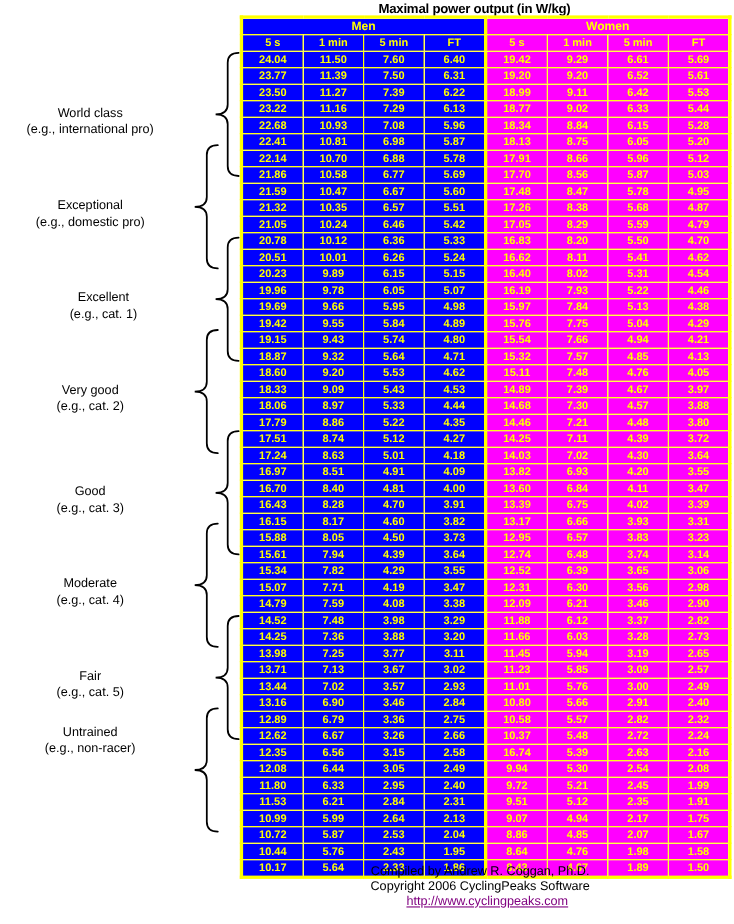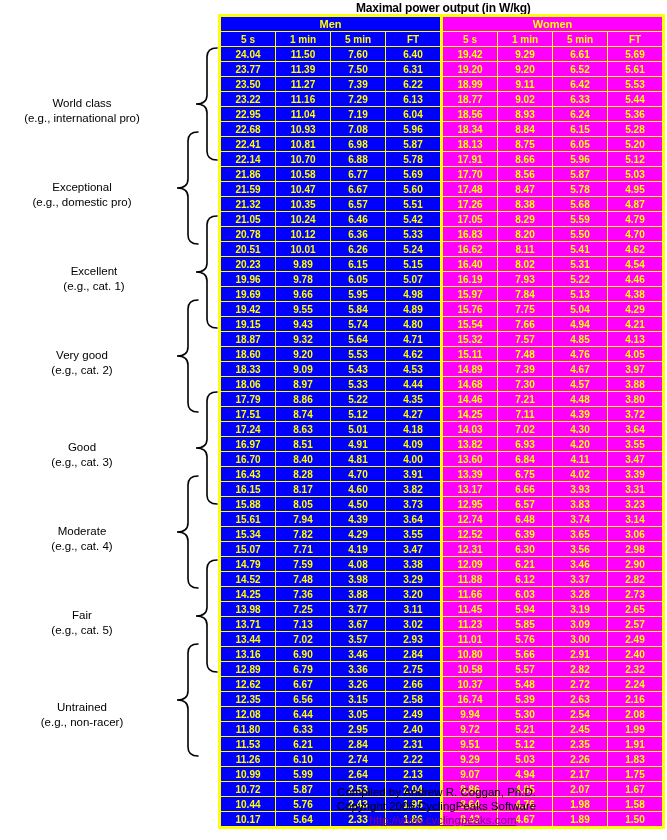--- a/index.html
+++ b/index.html
@@ -3,21 +3,21 @@
 <meta charset="utf-8">
 <style>
   html,body{margin:0;padding:0;}
   body{
     width:667px;height:840px;position:relative;overflow:hidden;
     background:#ffffff;
     font-family:"Liberation Sans",sans-serif;
   }
   .title{
     position:absolute;left:344px;top:1px;
-    font-size:12px;font-weight:bold;color:#000;letter-spacing:-0.2px;white-space:nowrap;margin-left:12px;
+    font-size:12px;font-weight:bold;color:#000;letter-spacing:-0.2px;white-space:nowrap;
   }
   table.pp{
     position:absolute;left:218px;top:14px;
     border-collapse:collapse;table-layout:fixed;
     border:3px solid #FFFF00;
     padding-left:23px;
   }
   table.pp td{
     width:54px;height:14px;padding:0;margin:0;
     text-align:center;vertical-align:middle;
@@ -68,21 +68,21 @@
       <div>(e.g., cat. 3)</div>
     </div>
     <div class="cat" style="top: 524px;">
       <div>Moderate</div>
       <div>(e.g., cat. 4)</div>
     </div>
     <div class="cat" style="top: 608px;">
       <div>Fair</div>
       <div>(e.g., cat. 5)</div>
     </div>
-    <div class="cat" style="top: 700px;">
+    <div class="cat" style="top: 659px;">
       <div>Untrained</div>
       <div>(e.g., non-racer)</div>
     </div>
   </div>
 
 <svg class="braces" width="667" height="840" viewBox="0 0 667 840" xmlns="http://www.w3.org/2000/svg">
     <path d="M 217 48 Q 207 48 207 57 L 207 95 Q 207 104 196 104 Q 207 104 207 113 L 207 151 Q 207 160 217 160" fill="none" stroke="#000000" stroke-width="1.6" stroke-linecap="round"></path>
     <path d="M 198 132 Q 188 132 188 141 L 188 179 Q 188 188 177 188 Q 188 188 188 197 L 188 235 Q 188 244 198 244" fill="none" stroke="#000000" stroke-width="1.6" stroke-linecap="round"></path>
     <path d="M 217 216 Q 207 216 207 225 L 207 263 Q 207 272 196 272 Q 207 272 207 281 L 207 319 Q 207 328 217 328" fill="none" stroke="#000000" stroke-width="1.6" stroke-linecap="round"></path>
     <path d="M 198 300 Q 188 300 188 309 L 188 347 Q 188 356 177 356 Q 188 356 188 365 L 188 403 Q 188 412 198 412" fill="none" stroke="#000000" stroke-width="1.6" stroke-linecap="round"></path>
@@ -142,30 +142,20 @@
         <td class="men">23.22</td>
         <td class="men">11.16</td>
         <td class="men">7.29</td>
         <td class="men">6.13</td>
         <td class="women gs">18.77</td>
         <td class="women">9.02</td>
         <td class="women">6.33</td>
         <td class="women">5.44</td>
       </tr>
       <tr>
-        <td class="men">22.95</td>
-        <td class="men">11.04</td>
-        <td class="men">7.19</td>
-        <td class="men">6.04</td>
-        <td class="women gs">18.56</td>
-        <td class="women">8.93</td>
-        <td class="women">6.24</td>
-        <td class="women">5.36</td>
-      </tr>
-      <tr>
         <td class="men">22.68</td>
         <td class="men">10.93</td>
         <td class="men">7.08</td>
         <td class="men">5.96</td>
         <td class="women gs">18.34</td>
         <td class="women">8.84</td>
         <td class="women">6.15</td>
         <td class="women">5.28</td>
       </tr>
       <tr>
@@ -570,30 +560,20 @@
       </tr>
       <tr>
         <td class="men">11.53</td>
         <td class="men">6.21</td>
         <td class="men">2.84</td>
         <td class="men">2.31</td>
         <td class="women gs">9.51</td>
         <td class="women">5.12</td>
         <td class="women">2.35</td>
         <td class="women">1.91</td>
-      </tr>
-      <tr>
-        <td class="men">11.26</td>
-        <td class="men">6.10</td>
-        <td class="men">2.74</td>
-        <td class="men">2.22</td>
-        <td class="women gs">9.29</td>
-        <td class="women">5.03</td>
-        <td class="women">2.26</td>
-        <td class="women">1.83</td>
       </tr>
       <tr>
         <td class="men">10.99</td>
         <td class="men">5.99</td>
         <td class="men">2.64</td>
         <td class="men">2.13</td>
         <td class="women gs">9.07</td>
         <td class="women">4.94</td>
         <td class="women">2.17</td>
         <td class="women">1.75</td>

